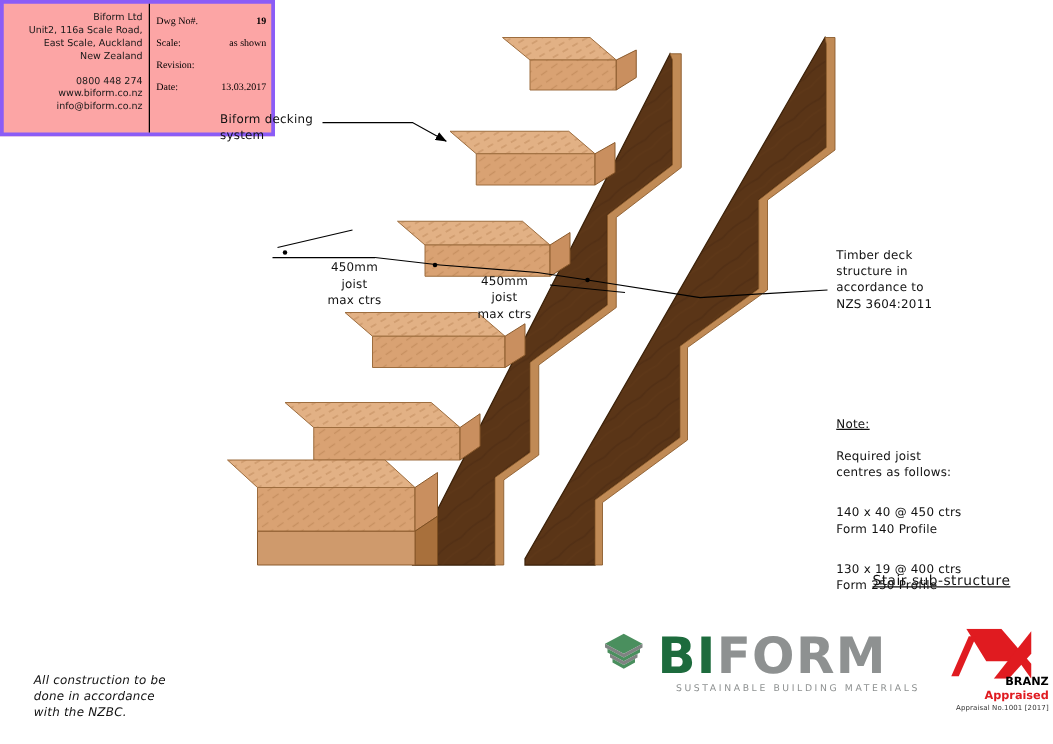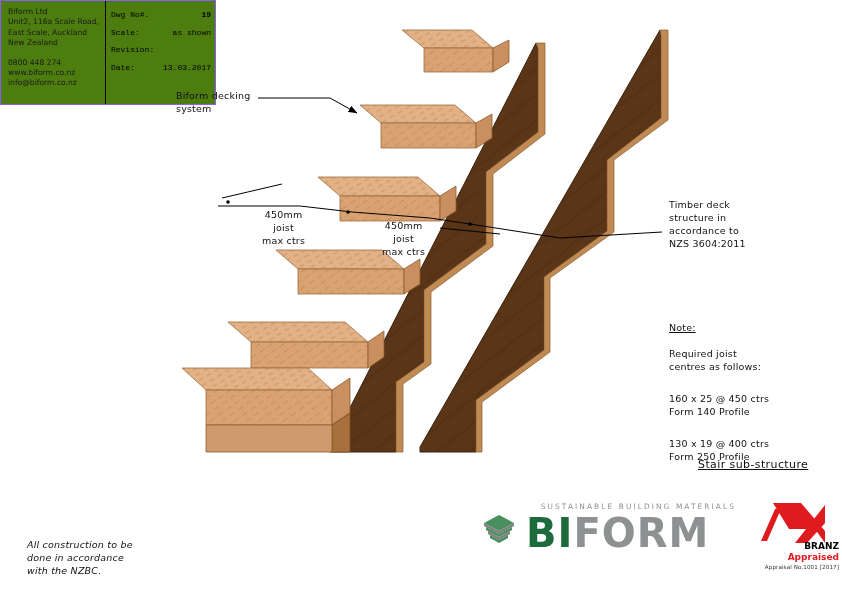--- a/index.html
+++ b/index.html
@@ -32,23 +32,24 @@
   #drawing {
     position: absolute;
     left: 0; top: 0;
     width: 842px; height: 595px;
   }
   #titleblock {
     left: 258px;
     top: 472px;
     width: 214px;
     height: 103px;
-    border: 1px solid #8b5cf6;
+    border: 3px solid #8b5cf6;
     display: flex;
-    background: #4d7c0f;
+    background: #fca5a5;
+    text-align: right;
   }
   #tb-company {
     width: 117px;
     border-right: 1px solid #000;
     padding: 6px 5px 4px 7px;
     box-sizing: border-box;
   }
   #tb-drawing {
     flex: 1;
     padding: 8px 4px 4px 5px;
@@ -56,21 +57,21 @@
   }
   .tb-line {
     font-family: "DejaVu Sans", sans-serif;
     font-size: 7.6px;
     line-height: 10.4px;
     color: #1a1a1a;
     white-space: nowrap;
   }
   .tb-gap { height: 9px; }
   .tb-row {
-    font-family: Liberation Mono, monospace;
+    font-family: Liberation Serif, serif;
     font-size: 8px;
     line-height: 11px;
     margin-bottom: 6.5px;
     display: flex;
     justify-content: space-between;
     white-space: nowrap;
     gap: 28px;
   }
   .tb-row .v { font-weight: 600; }
 
@@ -145,20 +146,21 @@
   #note-nzbc { left: 27px; top: 538px; font-style: italic; }
   #note-timber { left: 669px; top: 198px; }
   #note-block { left: 669px; top: 308px; }
   #label-decking { left: 176px; top: 89px; }
   #dim-left { left: 262px; top: 208px; text-align: center; }
   #dim-right { left: 382px; top: 219px; text-align: center; }
 
   #note-block .hdr {
     text-decoration: underline;
     display: block;
+    margin-top: 12px;
   }
   .spacer-line { display: block; height: 6px; }
 </style>
 </head>
 <body>
 
 <svg id="drawing" viewBox="0 0 842 595">
   <defs>
     <pattern id="grain" width="9" height="6" patternUnits="userSpaceOnUse" patternTransform="rotate(-30)">
       <rect width="9" height="6" fill="none"></rect>
@@ -289,21 +291,21 @@
 
 <div class="note-text" id="note-nzbc">All construction to be
 done in accordance
 with the NZBC.</div>
 
 <div class="note-text" id="note-block">
   <span class="hdr">Note:</span>
   <span>Required joist
 centres as follows:</span>
   <span class="spacer-line"></span>
-  <span>160 x 25 @ 450 ctrs</span>
+  <span>140 x 40 @ 450 ctrs</span>
   <span>Form 140 Profile</span>
   <span class="spacer-line"></span>
   <span>130 x 19 @ 400 ctrs</span>
   <span>Form 250 Profile</span>
 </div>
 
 <div id="drawing-title">Stair sub-structure</div>
 
 <div id="titleblock">
 
@@ -332,33 +334,33 @@
       <span></span>
     </div>
     <div class="tb-row">
       <span>Date:</span>
       <span>13.03.2017</span>
     </div>
   </div>
 </div>
 
 <div id="logo-block">
-  <div id="logo-tag">SUSTAINABLE BUILDING MATERIALS</div>
   <div id="logo-row">
     <svg id="logo-mark" viewBox="0 0 42 40">
       <polygon points="21,2 36,10 21,18 6,10" fill="#4a8f5e"></polygon>
       <polygon points="21,18 36,10 36,13 21,21 6,13 6,10" fill="#7f8382"></polygon>
       <polygon points="21,21 34,14 34,17 21,24 8,17 8,14" fill="#4a8f5e"></polygon>
       <polygon points="21,24 32,18 32,21 21,27 10,21 10,18" fill="#7f8382"></polygon>
       <polygon points="21,27 30,22 30,25 21,30 12,25 12,22" fill="#4a8f5e"></polygon>
     </svg>
     <div id="logo-words">
       <span class="bi">BI</span><span class="form">FORM</span>
     </div>
   </div>
+  <div id="logo-tag">SUSTAINABLE BUILDING MATERIALS</div>
 </div>
 
 <div id="branz">
   <svg id="branz-mark" viewBox="0 0 74 40">
     <polygon points="14,0 42,0 66,28 66,40 56,26 30,26" fill="#e01b20"></polygon>
     <polygon points="66,2 66,20 48,40 36,40" fill="#e01b20"></polygon>
     <polygon points="22,6 8,38 2,38 16,6" fill="#e01b20"></polygon>
   </svg>
   <div id="branz-words">
     <span class="b">BRANZ</span>

